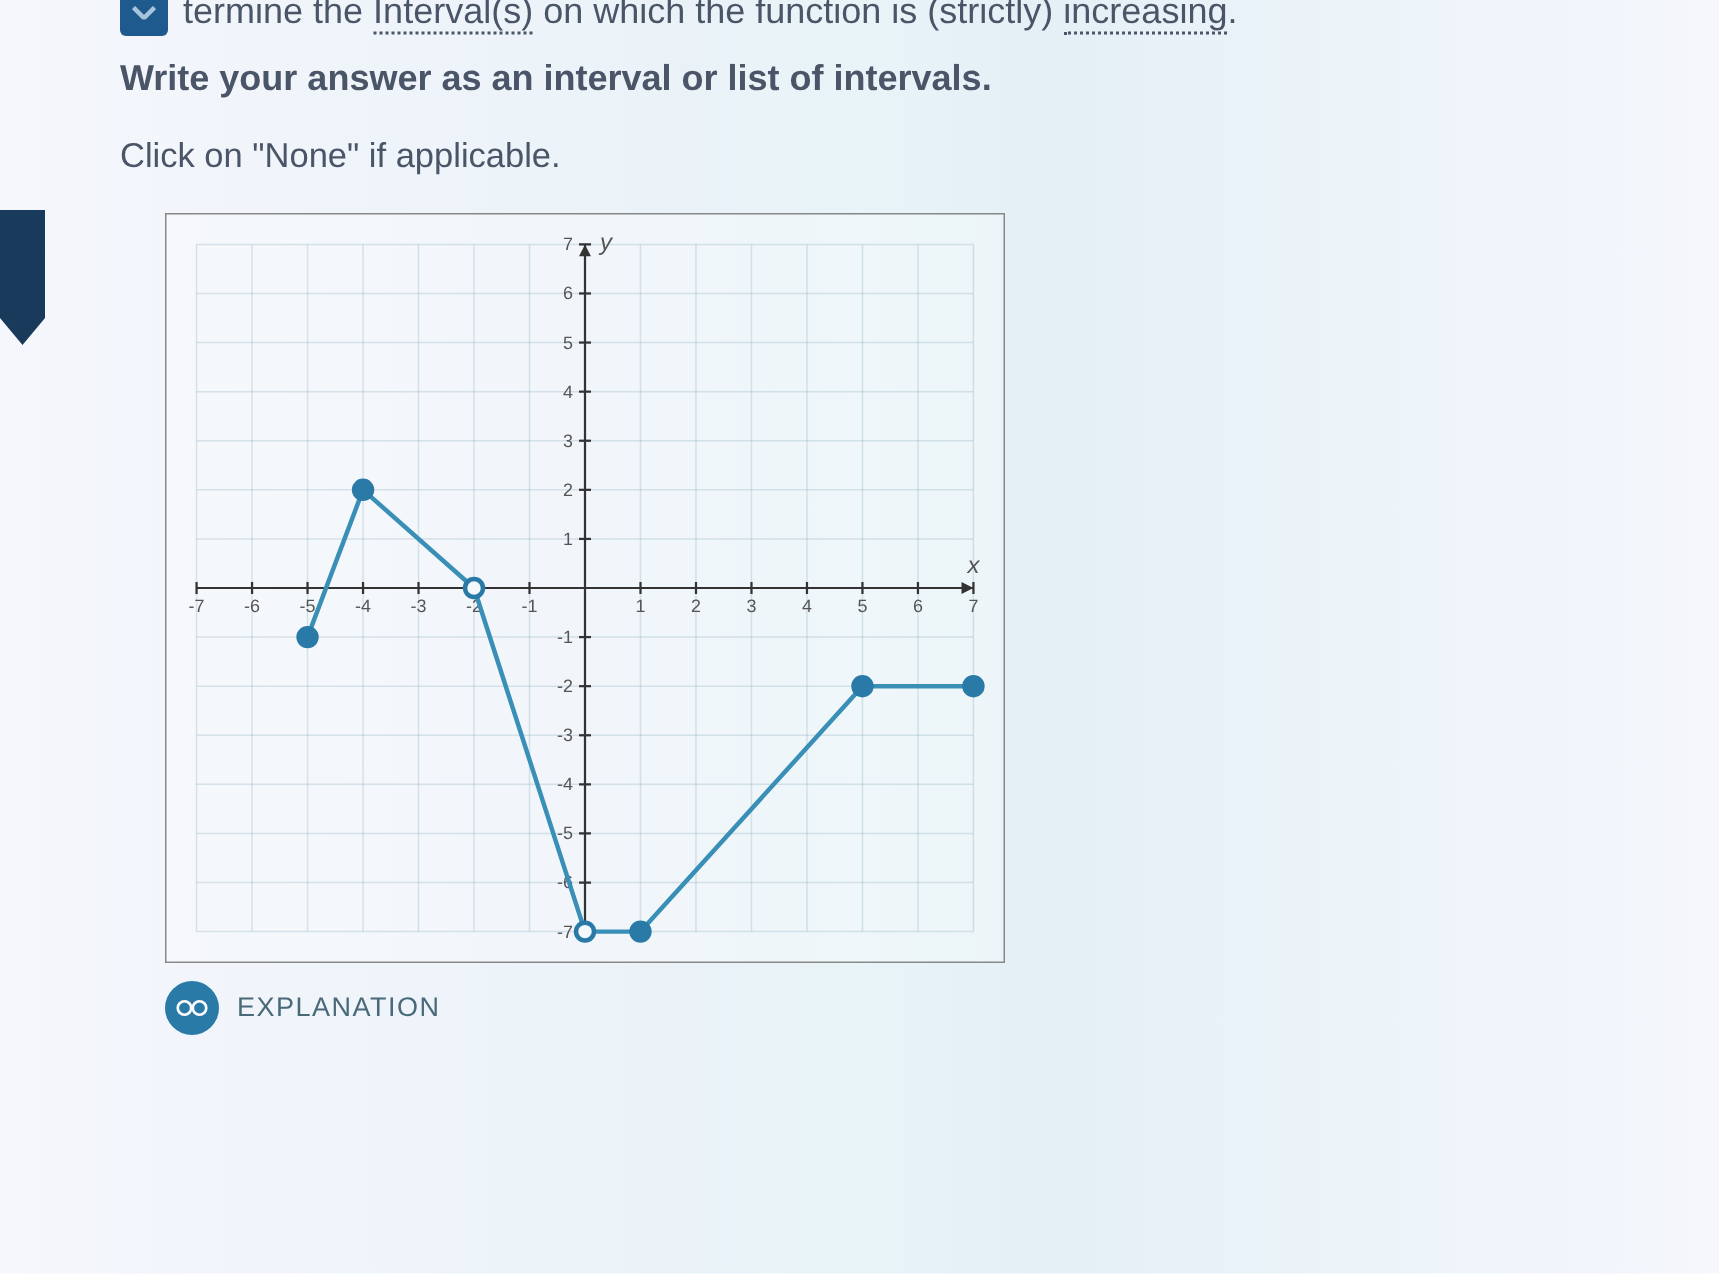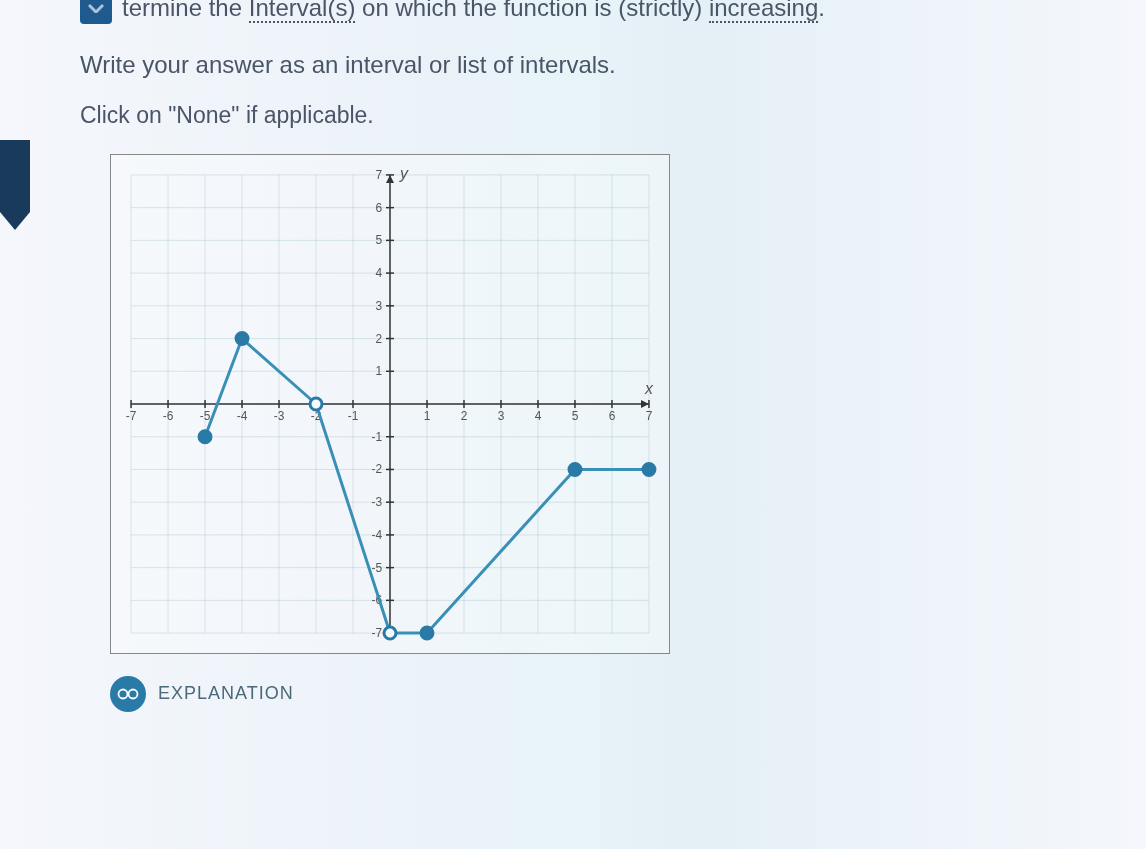--- a/index.html
+++ b/index.html
@@ -45,42 +45,43 @@
       stroke: #a8c4dd;
       stroke-width: 3;
     }
     .heading {
       font-size: 24px;
       color: #4a5568;
       font-weight: 400;
     }
     .heading .dotted { border-bottom: 2px dotted #4a5568; }
     .instructions {
-      margin-top: 24px;
+      margin-top: 12px;
       font-size: 24px;
       line-height: 1.4;
       color: #4a5568;
+      font-weight: bold;
     }
     .click-none {
       margin-top: 20px;
       font-size: 23px;
       color: #4a5568;
     }
     .graph-wrap {
       margin-top: 25px;
       margin-left: 30px;
       width: 560px;
       height: 500px;
       border: 1px solid #888;
       background: rgba(255,255,255,0.3);
       position: relative;
     }
     .graph-svg { width: 100%; height: 100%; display: block; }
     .expl-row {
-      margin-top: 22px;
+      margin-top: 12px;
       margin-left: 30px;
       display: flex;
       align-items: center;
       gap: 12px;
     }
     .glasses-circle {
       width: 36px;
       height: 36px;
       border-radius: 50%;
       background: #2a7aa8;

